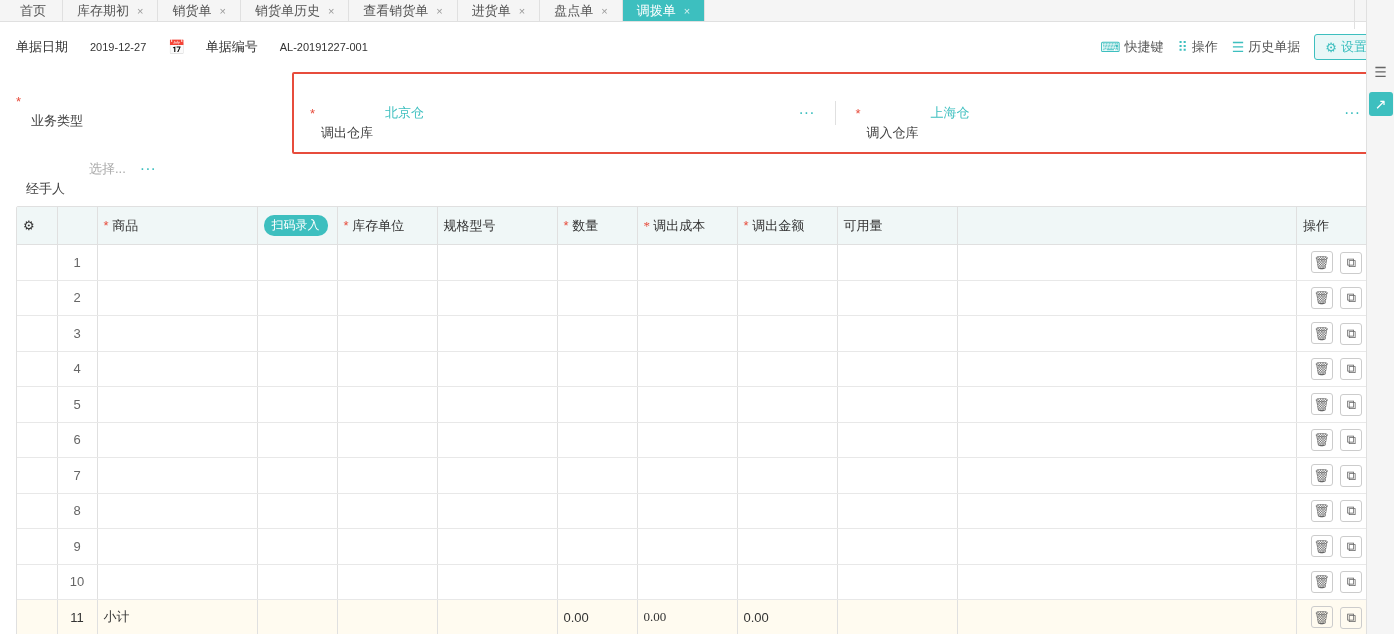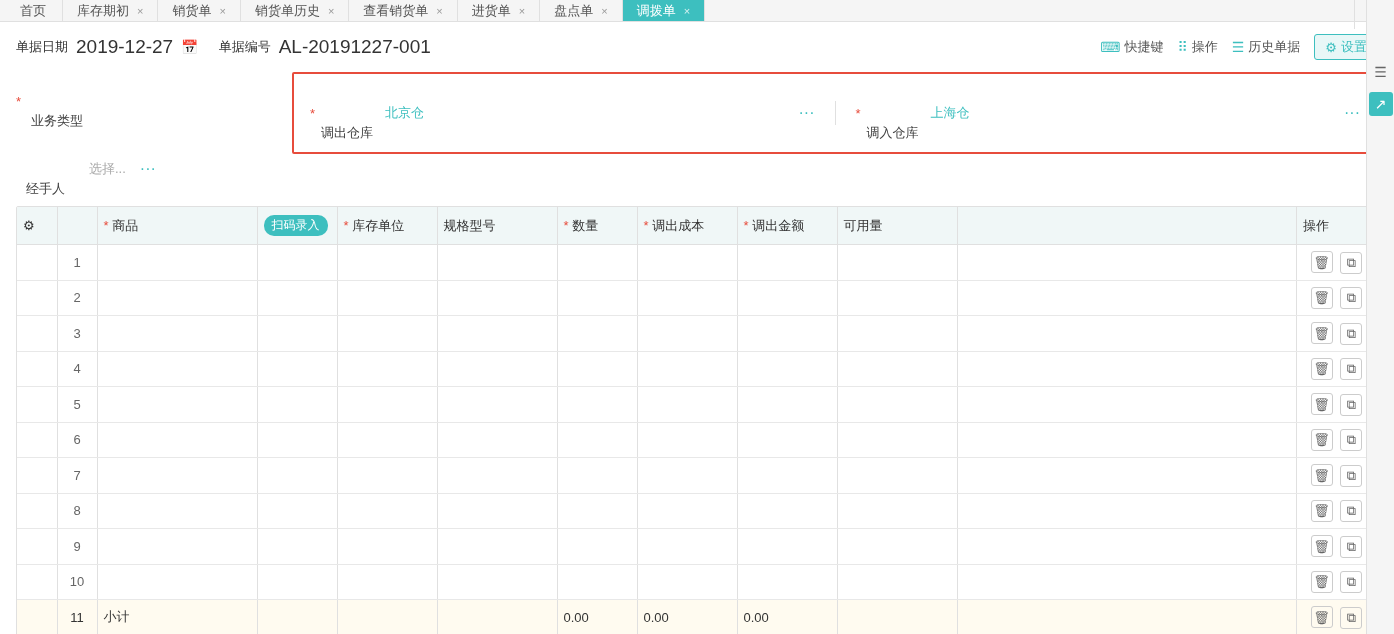--- a/index.html
+++ b/index.html
@@ -57,24 +57,24 @@
       background: #fff;
     }
 
     
     .header-row {
       display: flex; align-items: center;
       margin-bottom: 12px;
       gap: 20px;
     }
     .header-field {
-      display: flex; align-items: center; gap: 8px;
+      display: flex; align-items: center; gap: 22px;
     }
     .header-label { color: #333; font-size: 13px; }
-    .header-value { color: #333; font-size: 19px; font-weight: 500; }
+    .header-value { color: #333; font-size: 11px; font-weight: 500; }
     .calendar-icon { color: #3dbfbf; cursor: pointer; font-size: 14px; }
     .header-actions {
       margin-left: auto;
       display: flex; align-items: center; gap: 14px;
     }
     .header-action-btn {
       display: flex; align-items: center; gap: 4px;
       color: #555; font-size: 13px; cursor: pointer;
     }
     .header-action-icon { font-size: 14px; color: #3dbfbf; }
@@ -151,21 +151,21 @@
       height: 32px;
     }
     .data-table tr:last-child td { border-bottom: none; margin-left: 26px; }
     .col-seq { width: 40px; text-align: center; color: #666; }
     .col-gear { width: 40px; text-align: center; }
     .col-product { width: 160px; }
     .col-scan { width: 80px; }
     .col-unit { width: 100px; }
     .col-spec { width: 120px; }
     .col-qty { width: 80px; }
-    .col-cost { width: 100px; }
+    .col-cost { width: 100px; font-family: Liberation Serif, serif; }
     .col-amount { width: 100px; }
     .col-available { width: 120px; }
     .col-ops { width: 80px; text-align: center; }
     .scan-btn {
       background: #3dbfbf; color: #fff;
       border: none; border-radius: 10px;
       padding: 2px 8px; font-size: 12px;
       cursor: pointer;
     }
     .required-star { color: #e74c3c; }

